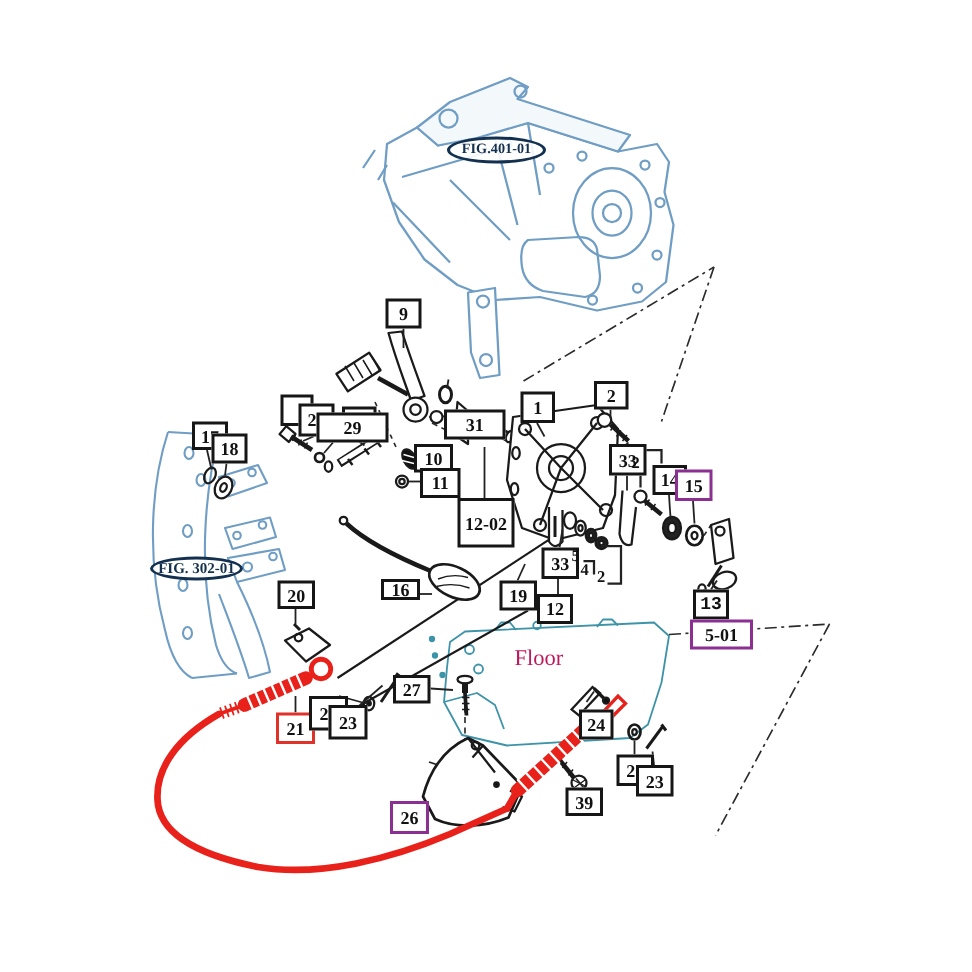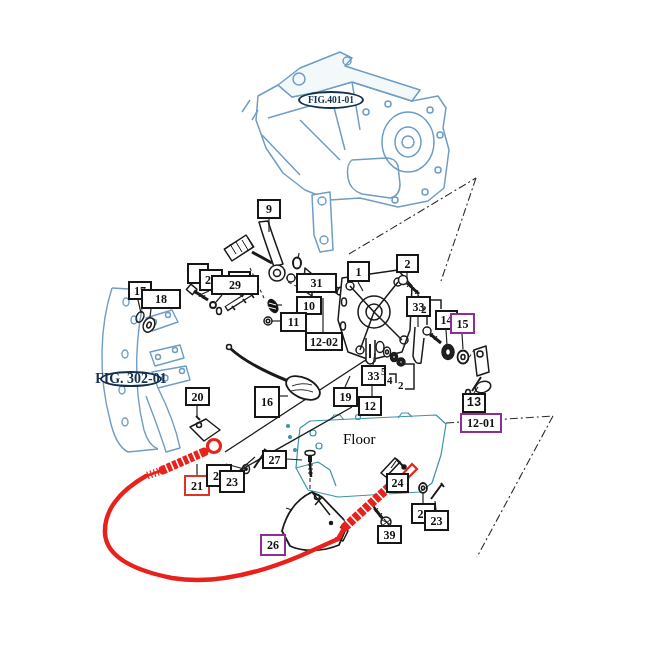--- a/index.html
+++ b/index.html
@@ -9,21 +9,21 @@
   .co{position:absolute;display:flex;align-items:center;justify-content:center;
       background:#fff;border:2px solid #161616;box-sizing:border-box;
       font:700 12px "Liberation Serif",serif;color:#111;line-height:1;}
   .co.red{border-color:#e03228;}
   .co.purple{border-color:#8b2f92;}
   .num{position:absolute;font:700 11px "Liberation Serif",serif;color:#111;line-height:1;}
   .fig{position:absolute;border:2px solid #13304f;border-radius:50%;
        display:flex;align-items:center;justify-content:center;
        font:700 9.5px "Liberation Serif",serif;color:#13304f;background:rgba(255,255,255,.9);
        box-sizing:border-box;white-space:nowrap;}
-  .floor-label{position:absolute;font:400 15px "Liberation Serif",serif;color:#000000;}
+  .floor-label{position:absolute;font:400 15px "Liberation Serif",serif;color:#be185d;}
 </style>
 </head>
 <body>
 
 <div id="stage">
 
 <svg id="art" width="648" height="648" viewBox="0 0 648 648">
 
   <g stroke="#6f9dc4" stroke-width="1.5" fill="none" stroke-linejoin="round">
     <path d="M258,96 L278,85 L292,97 L330,88 L352,82 L412,101 L438,96 L446,108 L443,128 L449,150 L444,188 L428,201 L398,207 L360,198 L330,200 L305,190 L283,173 L266,148 L256,120 Z" fill="#ffffff"></path>
@@ -289,47 +289,47 @@
     <path d="M436,510 L435,501"></path>
 
     <path d="M430,300 L441,300 L441,309" stroke-width="1.5"></path>
     <path d="M427,317 L427,325" stroke-width="1.5"></path>
     <path d="M389,374 L396,374 L396,383" stroke-width="1.5"></path>
     <path d="M401,364 L414,364 L414,389 L405,389" stroke-width="1.5"></path>
   </g>
 </svg>
 
   <div class="fig" style="left:298px;top:91px;width:66px;height:18px;">FIG.401-01</div>
-  <div class="fig" style="left:100px;top:371px;width:62px;height:16px;font-size:14px;">FIG. 302-01</div>
+  <div class="fig" style="left:100px;top:371px;width:62px;height:16px;font-size:10px;">FIG. 302-01</div>
 
   <div class="floor-label" style="left:343px;top:431px;">Floor</div>
 
   <div class="co" style="left:257px;top:199px;width:24px;height:20px;">9</div>
   <div class="co" style="left:296px;top:233px;width:41px;height:20px;margin-top:40px;">31</div>
   <div class="co" style="left:128px;top:281px;width:24px;height:19px;">17</div>
-  <div class="co" style="left:141px;top:289px;width:40px;height:20px;">18</div>
+  <div class="co" style="left:141px;top:289px;width:24px;height:20px;">18</div>
   <div class="co" style="left:187px;top:263px;width:22px;height:21px;"></div>
   <div class="co" style="left:199px;top:269px;width:24px;height:22px;">28</div>
   <div class="co" style="left:228px;top:271px;width:23px;height:23px;">6</div>
   <div class="co" style="left:211px;top:275px;width:48px;height:20px;">29</div>
-  <div class="co" style="left:296px;top:296px;width:26px;height:19px;">10</div>
+  <div class="co" style="left:276px;top:296px;width:26px;height:19px;">10</div>
   <div class="co" style="left:280px;top:312px;width:27px;height:20px;">11</div>
-  <div class="co" style="left:305px;top:332px;width:38px;height:19px;">12-02</div>
+  <div class="co" style="left:305px;top:332px;width:38px;height:33px;">12-02</div>
   <div class="co" style="left:347px;top:261px;width:23px;height:21px;">1</div>
   <div class="co" style="left:396px;top:254px;width:23px;height:19px;">2</div>
   <div class="co" style="left:406px;top:296px;width:25px;height:21px;">33</div>
   <div class="co" style="left:435px;top:310px;width:23px;height:20px;">14</div>
   <div class="co purple" style="left:450px;top:313px;width:25px;height:21px;">15</div>
   <div class="co" style="left:361px;top:365px;width:25px;height:21px;">33</div>
   <div class="co" style="left:333px;top:387px;width:25px;height:20px;">19</div>
   <div class="co" style="left:358px;top:396px;width:24px;height:20px;text-align:right;">12</div>
-  <div class="co" style="left:254px;top:386px;width:26px;height:32px;">16</div>
+  <div class="co" style="left:254px;top:386px;width:26px;height:14px;">16</div>
   <div class="co" style="left:185px;top:387px;width:25px;height:19px;">20</div>
   <div class="co" style="left:462px;top:393px;width:24px;height:20px;font-family:Liberation Mono, monospace;">13</div>
-  <div class="co purple" style="left:460px;top:413px;width:42px;height:20px;">12-01</div>
+  <div class="co purple" style="left:460px;top:413px;width:42px;height:20px;">5-01</div>
   <div class="co red" style="left:184px;top:475px;width:26px;height:21px;">21</div>
   <div class="co" style="left:206px;top:464px;width:26px;height:23px;">22</div>
   <div class="co" style="left:219px;top:470px;width:26px;height:23px;">23</div>
   <div class="co" style="left:262px;top:450px;width:25px;height:19px;">27</div>
   <div class="co" style="left:386px;top:441px;width:23px;height:20px;margin-top:32px;">24</div>
   <div class="co purple" style="left:260px;top:498px;width:26px;height:22px;margin-top:36px;">26</div>
   <div class="co" style="left:377px;top:525px;width:25px;height:19px;">39</div>
   <div class="co" style="left:411px;top:503px;width:25px;height:21px;">22</div>
   <div class="co" style="left:424px;top:510px;width:25px;height:21px;">23</div>
 

